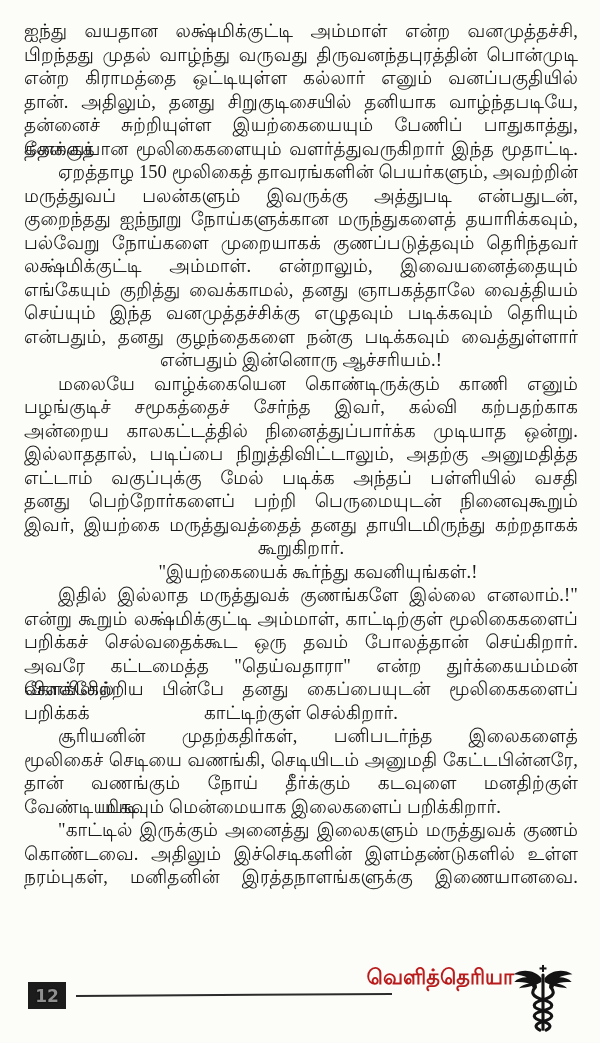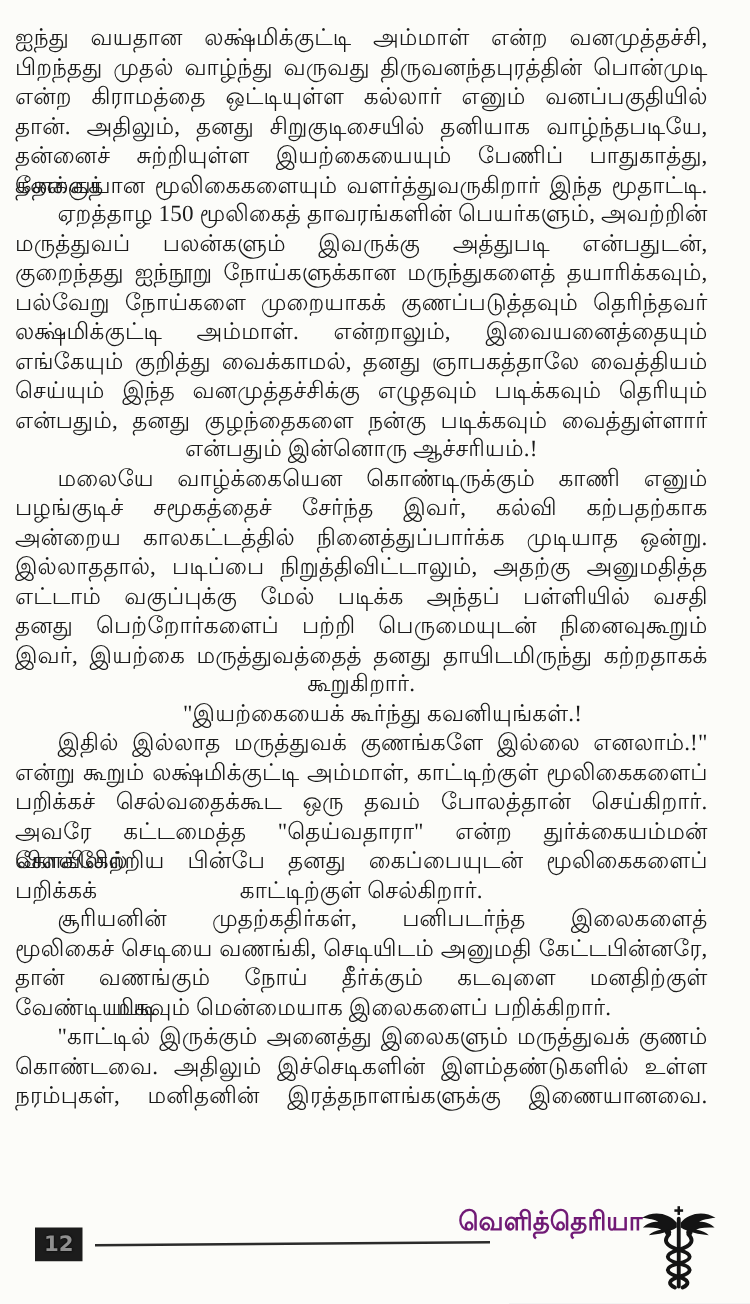--- a/index.html
+++ b/index.html
@@ -2,21 +2,21 @@
 <html><head>
 <meta charset="utf-8">
 <style>
   html,body{margin:0;padding:0;background:#e8e8e6;}
   .page{
     position:relative;
     width:600px;height:1043px;
     margin:0 auto;
     background:#fcfcf9;
     box-sizing:border-box;
-    padding:20px 22px 0 12px;
+    padding:20px 22px 0 24px;
     font-family:"Liberation Serif","DejaVu Sans",serif;
     color:#1a1a1a;
     overflow:hidden;
   }
   .textblock{width:554px;}
   .ln{
     font-size:18.5px;
     line-height:23.5px;
     height:23.5px;
     white-space:nowrap;
@@ -50,21 +50,21 @@
     position:absolute;left:76px;top:22px;
     width:316px;height:2px;
     background:#2b2b2b;
     transform:rotate(-0.4deg);
   }
   .book-title{
     position:absolute;right:66px;top:-8px;
     text-align:right;
     font-weight:bold;
     font-size:21px;line-height:26px;
-    color:#701a75;
+    color:#b91c1c;
     font-family:"Liberation Serif","DejaVu Sans",serif;
   }
   .book-title .t2{text-align:center;padding-left:28px;}
   .emblem{
     position:absolute;right:6px;top:-10px;
     width:62px;height:78px;
   }
   .emblem svg{width:100%;height:100%;}
 </style>
 </head>

